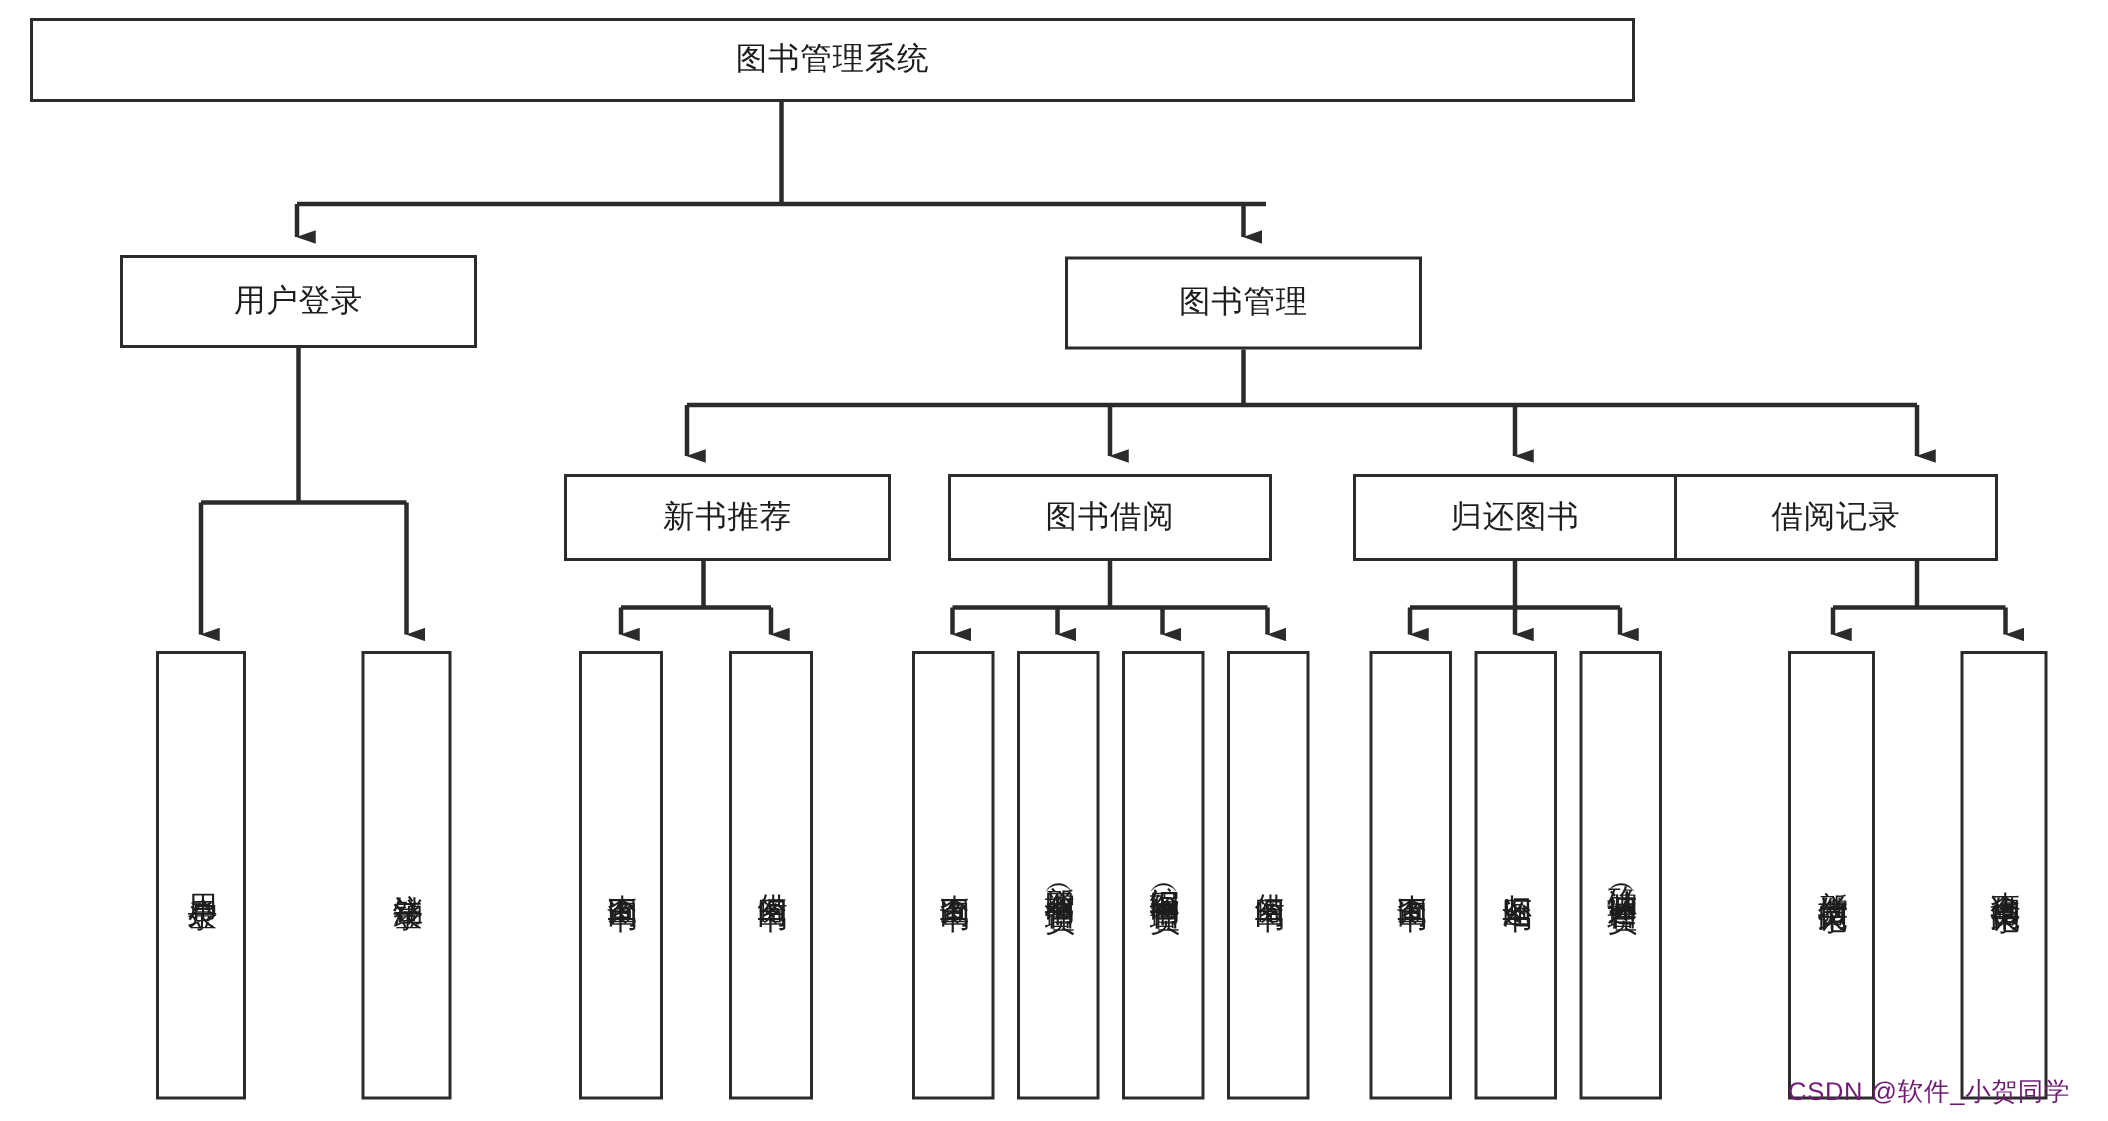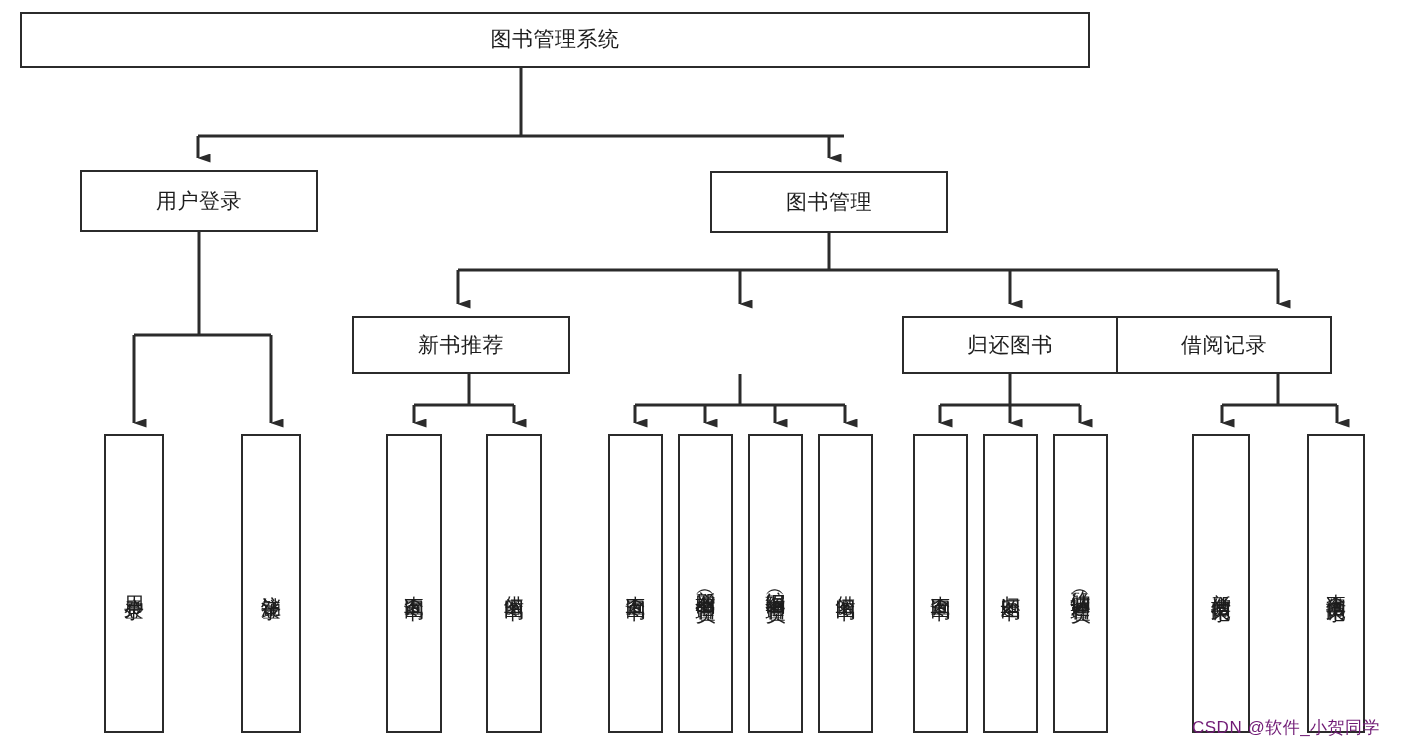--- a/index.html
+++ b/index.html
@@ -123,22 +123,25 @@
     <span>图书管理系统</span>
   </div>
 
   <div class="node horiz" style="left:80px; top:170px; width:238px; height:62px;">
     <span>用户登录</span>
   </div>
   <div class="node horiz" style="left:710px; top:159px; width:238px; height:62px;margin-top:12px;">
     <span>图书管理</span>
   </div>
 
-  <div class="node horiz" style="left:352px; top:316px; width:218px; height:58px;">
+  <div class="node horiz" style="left:376px; top:316px; width:218px; height:58px;">
     <span>新书推荐</span>
+  </div>
+  <div class="node horiz" style="left:632px; top:316px; width:216px; height:58px;">
+    <span>图书借阅</span>
   </div>
   <div class="node horiz" style="left:902px; top:316px; width:216px; height:58px;">
     <span>归还图书</span>
   </div>
   <div class="node horiz" style="left:1116px; top:316px; width:216px; height:58px;">
     <span>借阅记录</span>
   </div>
 
   <div class="node vert" style="left:104px; top:434px; width:60px; height:299px;">
     <span class="vlabel">用户登录</span>

